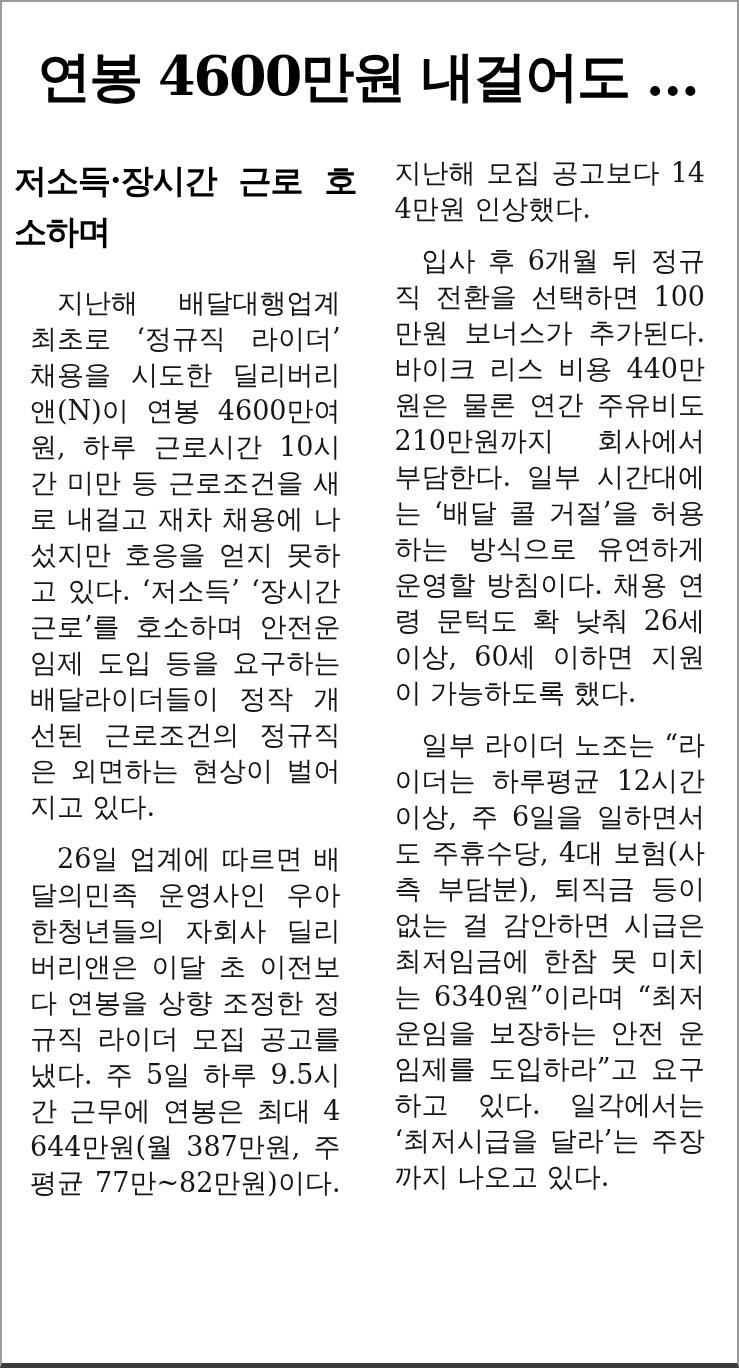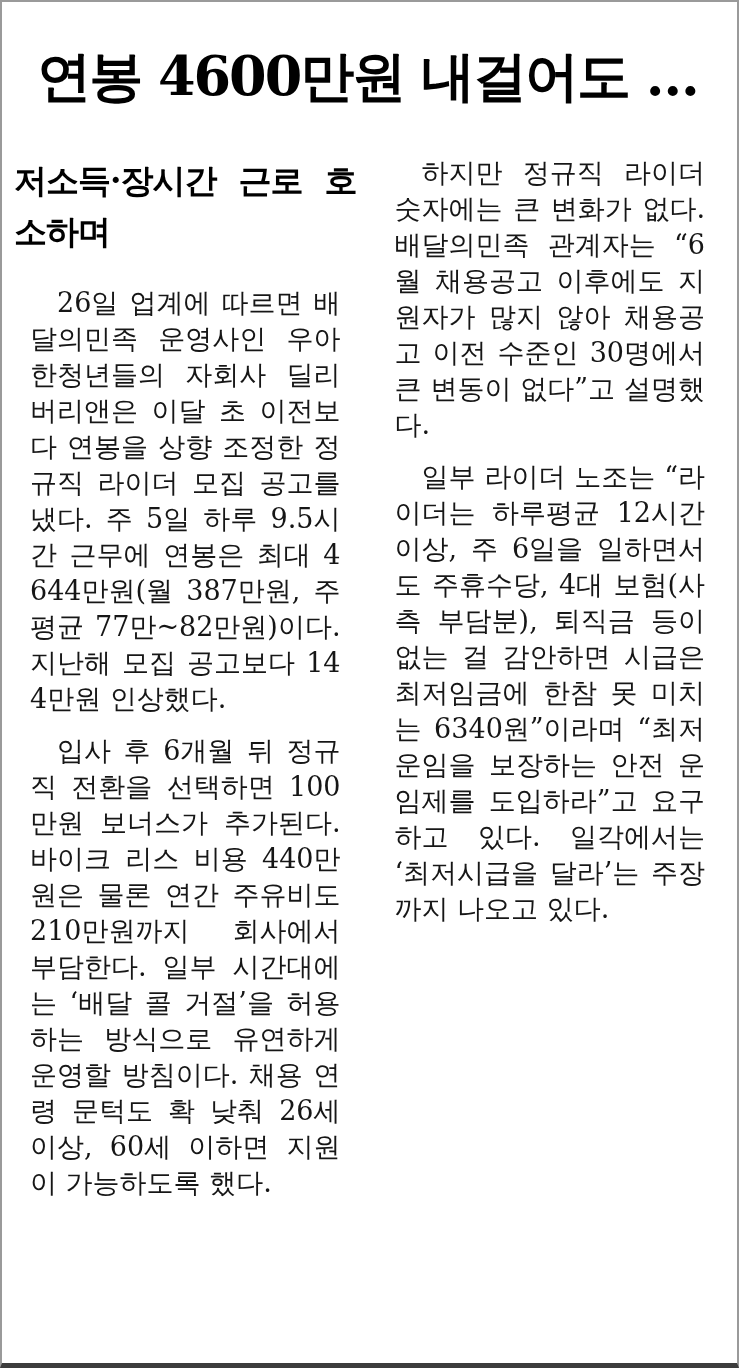--- a/index.html
+++ b/index.html
@@ -70,27 +70,27 @@
     <span class="hl-line">연봉 4600만원 내걸어도 …</span>
   </h1>
 
   <div class="content">
 
     <div class="subhead">
       <div class="sh-line">저소득·장시간 근로 호소하며</div>
     </div>
 
     <p class="para">
+      <span>지난해 배달대행업계 최초로 ‘정규직 라이더’ 채용을 시도한 딜리버리앤(N)이 연봉 4600만여원, 하루 근로시간 10시간 미만 등 근로조건을 새로 내걸고 재차 채용에 나섰지만 호응을 얻지 못하고 있다. ‘저소득’ ‘장시간 근로’를 호소하며 안전운임제 도입 등을 요구하는 배달라이더들이 정작 개선된 근로조건의 정규직은 외면하는 현상이 벌어지고 있다.</span>
+    </p>
+    <p class="para">
       <span>26일 업계에 따르면 배달의민족 운영사인 우아한청년들의 자회사 딜리버리앤은 이달 초 이전보다 연봉을 상향 조정한 정규직 라이더 모집 공고를 냈다. 주 5일 하루 9.5시간 근무에 연봉은 최대 4644만원(월 387만원, 주 평균 77만~82만원)이다. 지난해 모집 공고보다 144만원 인상했다.</span>
     </p>
     <p class="para">
       <span>입사 후 6개월 뒤 정규직 전환을 선택하면 100만원 보너스가 추가된다. 바이크 리스 비용 440만원은 물론 연간 주유비도 210만원까지 회사에서 부담한다. 일부 시간대에는 ‘배달 콜 거절’을 허용하는 방식으로 유연하게 운영할 방침이다. 채용 연령 문턱도 확 낮춰 26세 이상, 60세 이하면 지원이 가능하도록 했다.</span>
-    </p>
-    <p class="para">
-      <span>하지만 정규직 라이더 숫자에는 큰 변화가 없다. 배달의민족 관계자는 “6월 채용공고 이후에도 지원자가 많지 않아 채용공고 이전 수준인 30명에서 큰 변동이 없다”고 설명했다.</span>
     </p>
     <p class="para">
       <span>일부 라이더 노조는 “라이더는 하루평균 12시간 이상, 주 6일을 일하면서도 주휴수당, 4대 보험(사측 부담분), 퇴직금 등이 없는 걸 감안하면 시급은 최저임금에 한참 못 미치는 6340원”이라며 “최저 운임을 보장하는 안전 운임제를 도입하라”고 요구하고 있다. 일각에서는 ‘최저시급을 달라’는 주장까지 나오고 있다.</span>
     </p>
 
   </div>
 
 </div>
 
 </body></html>

